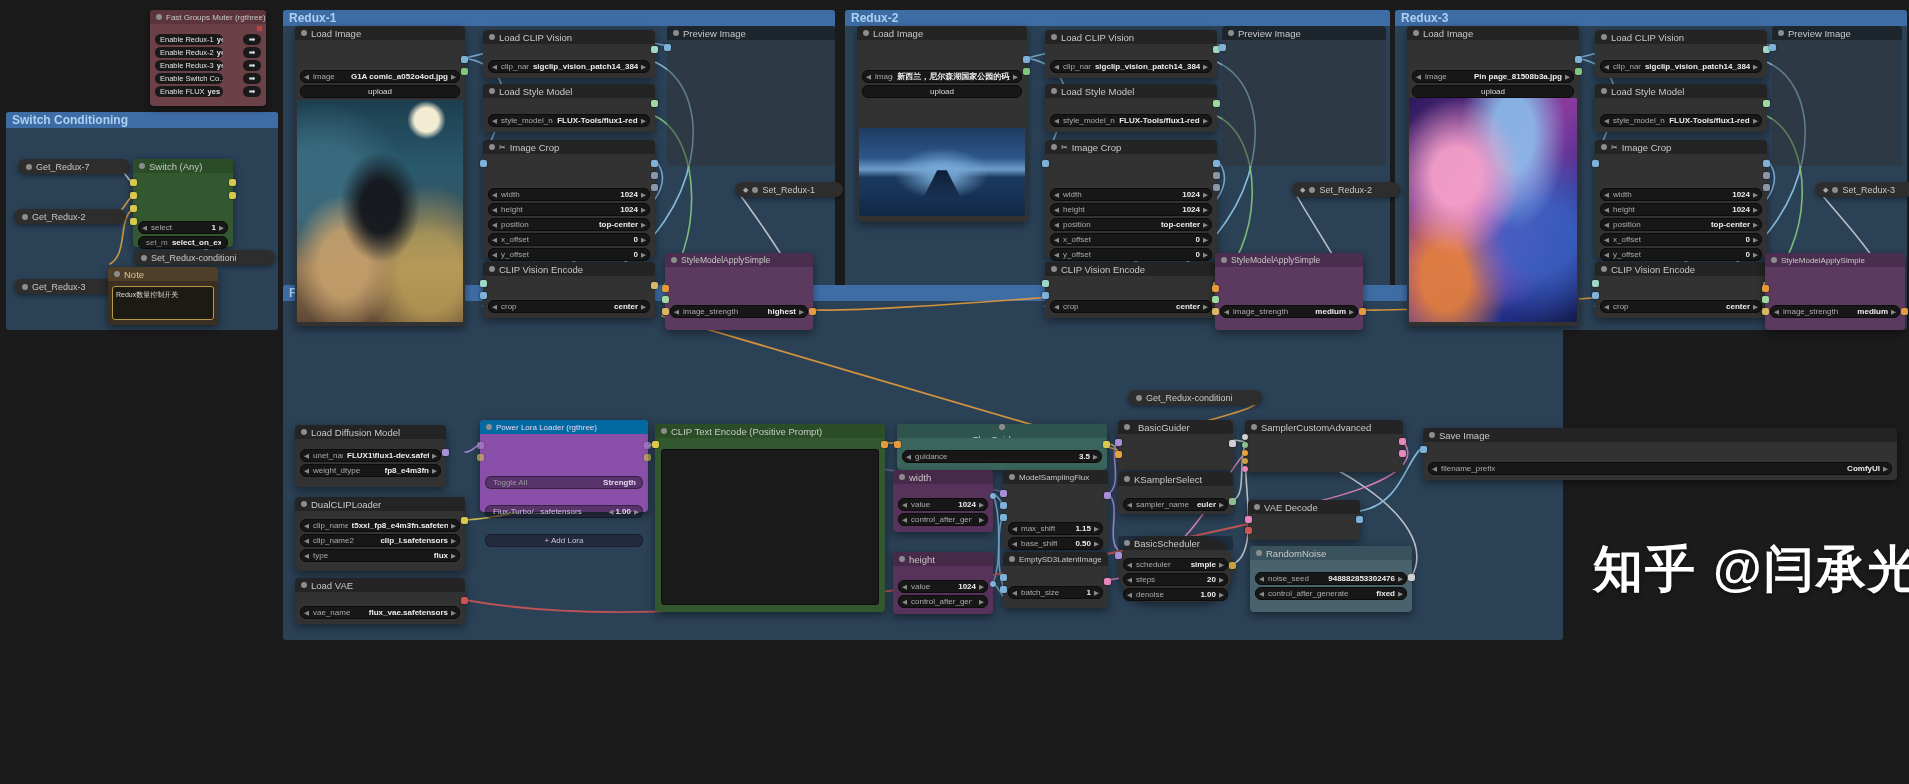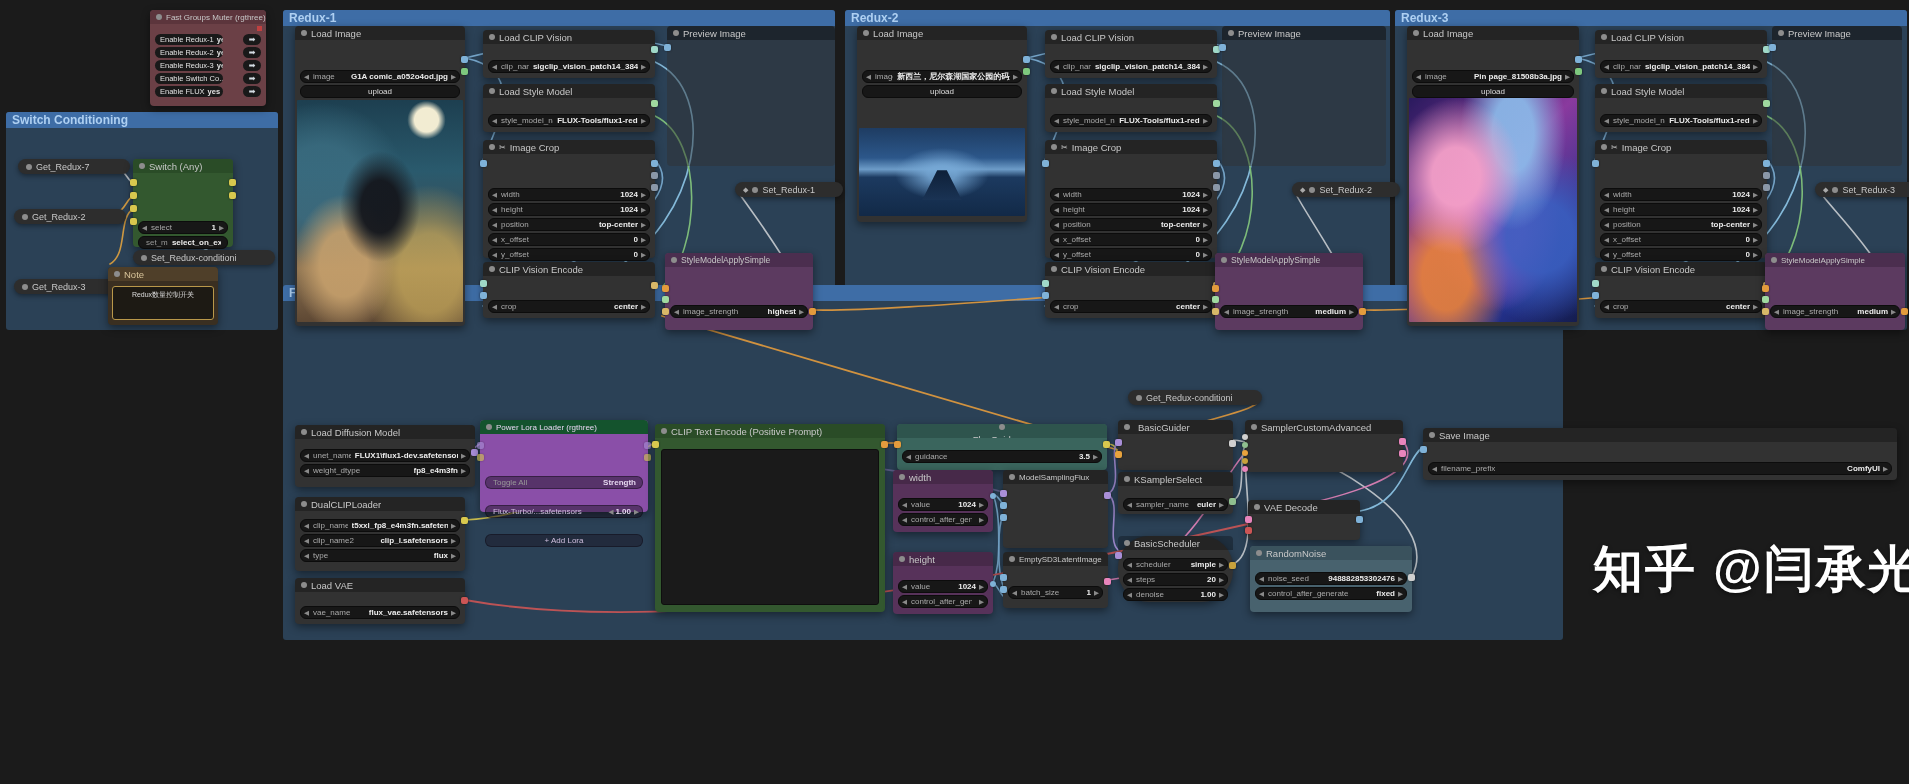--- a/index.html
+++ b/index.html
@@ -21,21 +21,21 @@
           display:flex;align-items:center;padding:0 3px;font-size:8px;color:#aaa;white-space:nowrap;overflow:hidden;}
   .widget .arr{color:#8a8a8a;font-size:6.5px;flex:0 0 auto;}
   .widget .wl{margin:0 4px;flex:0 1 auto;overflow:hidden;}
   .widget .wv{margin-left:auto;margin-right:3px;color:#ececec;font-weight:bold;overflow:hidden;}
   .widget.button{justify-content:center;color:#ddd;}
   .widget.plain .wl{color:#999;}
 
   .n-green{background:#33582f;}      .n-green .nh{background:#29482565;background:#2a4c27;}
   .n-purple{background:#5c3a60;}     .n-purple .nh{background:#4b2e4f;}
   .n-plum{background:#57325a;}       .n-plum .nh{background:#472949;}
-  .n-bypass{background:#8a4fa8;}     .n-bypass .nh{background:#14532d;color:#e6d6f0;}
+  .n-bypass{background:#8a4fa8;}     .n-bypass .nh{background:#0369a1;color:#e6d6f0;}
   .n-bypass .widget{background:rgba(25,18,32,.45);border-color:rgba(10,5,15,.4);color:#cfbedd;margin-top:16px;}
   .n-bypass .widget .wv{color:#e4d6ee;}
   .n-teal{background:#3a655d;}       .n-teal .nh{background:#2e544d;flex-direction:column;}
   .n-steel{background:#48626e;}      .n-steel .nh{background:#3a525d;}
   .n-maroon{background:#6b4046;}     .n-maroon .nh{background:#5c353c;}
   .n-note{background:#3a2f21;}       .n-note .nh{background:#4f3f29;color:#d8c49a;}
   .n-empty{background:rgba(48,48,48,.45);box-shadow:none;}
 
   .notebox{position:absolute;left:4px;right:4px;top:19px;bottom:5px;background:#1d1a14;
            border:1px solid #b9984a;border-radius:3px;color:#ddd;font-size:7px;padding:3px;}
@@ -248,21 +248,21 @@
           <span class="wv">select_on_execution</span>
         </div>
       </div>
   </div>
 
   <div class="cnode" style="left:133px;top:250px;width:126px;">
     <span class="cdot"></span>
     <span>Set_Redux-conditioni</span>
     </div>
 
-  <div class="node n-note" style="left:108px;top:267px;width:110px;height:58px;text-align:center;">
+  <div class="node n-note" style="left:108px;top:267px;width:110px;height:58px;">
     <div class="nh">
         <span class="ndot"></span>
       <span>Note</span>
       </div>
     <div class="notebox">Redux数量控制开关</div>
   </div>
 
   <div class="node" style="left:295px;top:26px;width:170px;height:300px;">
     <div class="nh">
         <span class="ndot"></span>
@@ -699,21 +699,21 @@
           <span class="arr">▶</span>
         </div>
       </div>
   </div>
 
   <div class="cnode" style="left:1128px;top:390px;width:118px;">
     <span class="cdot"></span>
     <span>Get_Redux-conditioni</span>
     </div>
 
-  <div class="node" style="left:295px;top:425px;width:180px;height:62px;text-align:center;">
+  <div class="node" style="left:295px;top:425px;width:151px;height:62px;text-align:center;">
     <div class="nh">
         <span class="ndot"></span>
       <span>Load Diffusion Model</span>
       </div>
     <span class="slot" style="right:-3px;top:24px;background:#a98fd8"></span>
     <div class="nb" style="padding-top:8px;">
         <div class="widget">
           <span class="arr">◀</span>
           <span class="wl">unet_name</span>
           <span class="wv">FLUX1\flux1-dev.safetensors</span>
@@ -869,20 +869,34 @@
 
   <div class="node" style="left:1003px;top:470px;width:105px;height:78px;">
     <div class="nh">
         <span class="ndot"></span>
       <span style="font-size:8px;">ModelSamplingFlux</span>
       </div>
     <span class="slot" style="left:-3px;top:20px;background:#a98fd8"></span>
     <span class="slot" style="left:-3px;top:32px;background:#7fb2d8"></span>
     <span class="slot" style="left:-3px;top:44px;background:#7fb2d8"></span>
     <span class="slot" style="right:-3px;top:22px;background:#a98fd8"></span>
+    <div class="nb" style="padding-top:36px;">
+        <div class="widget">
+          <span class="arr">◀</span>
+          <span class="wl">max_shift</span>
+          <span class="wv">1.15</span>
+          <span class="arr">▶</span>
+        </div>
+        <div class="widget">
+          <span class="arr">◀</span>
+          <span class="wl">base_shift</span>
+          <span class="wv">0.50</span>
+          <span class="arr">▶</span>
+        </div>
+      </div>
   </div>
 
   <div class="node" style="left:1003px;top:552px;width:105px;height:56px;">
     <div class="nh">
         <span class="ndot"></span>
       <span style="font-size:8px;">EmptySD3LatentImage</span>
       </div>
     <span class="slot" style="left:-3px;top:22px;background:#7fb2d8"></span>
     <span class="slot" style="left:-3px;top:34px;background:#7fb2d8"></span>
     <span class="slot" style="right:-3px;top:26px;background:#e885bc"></span>

